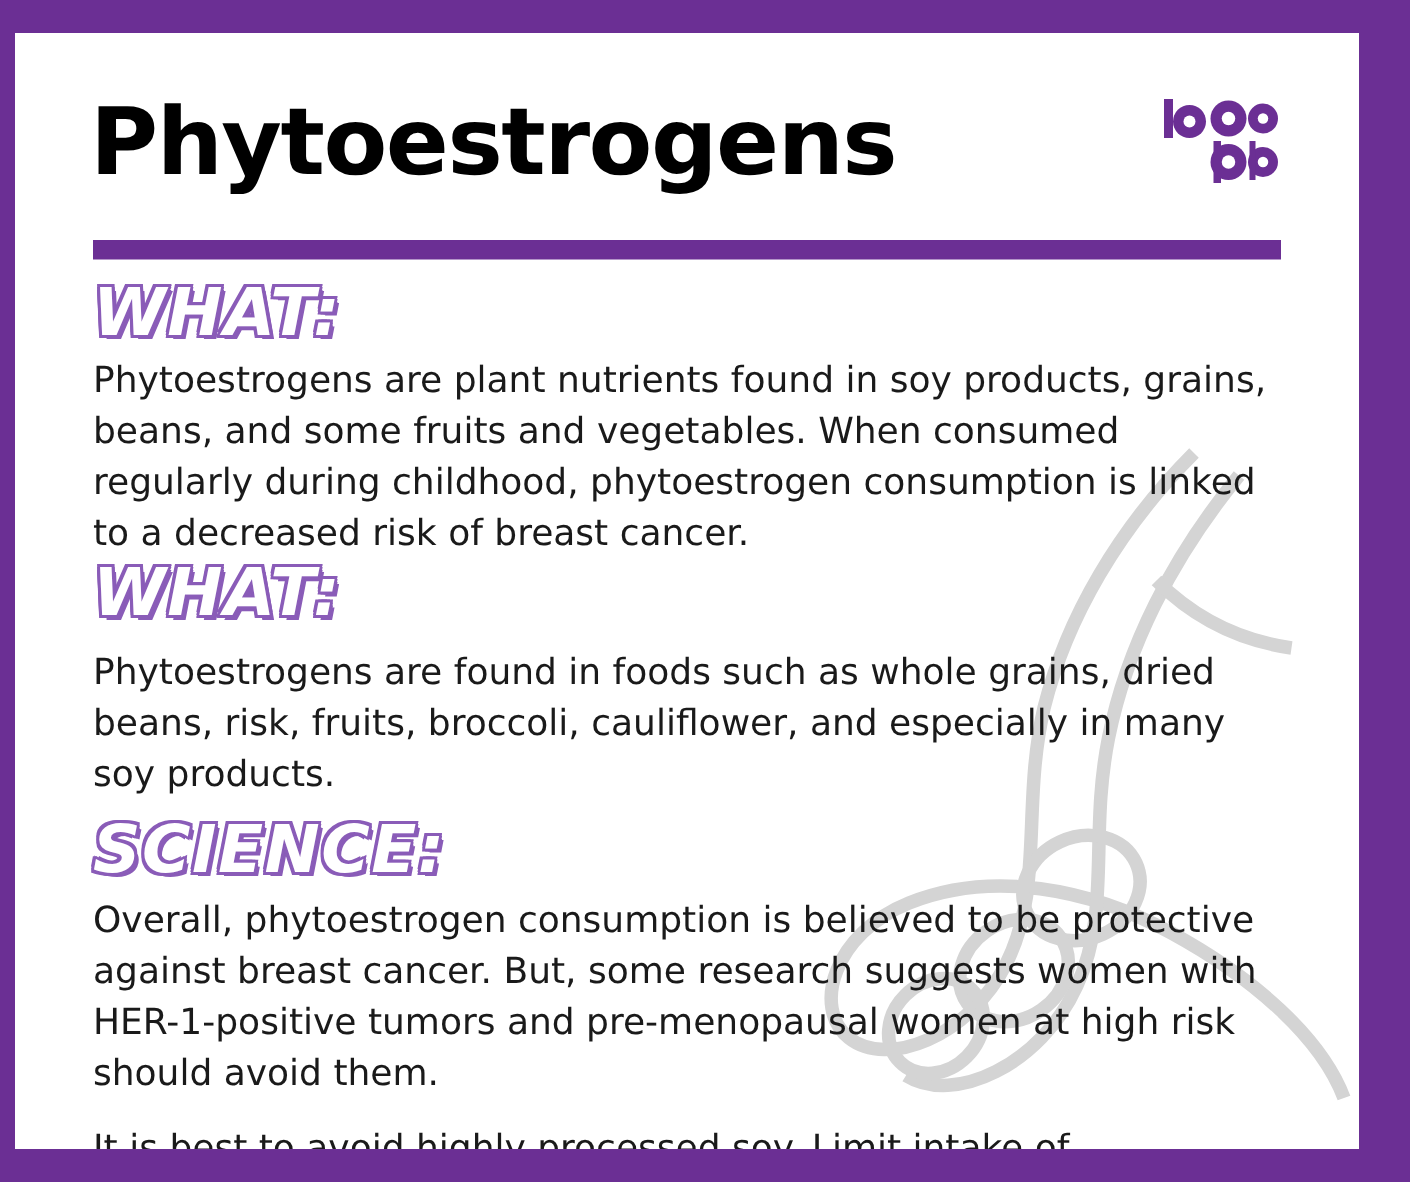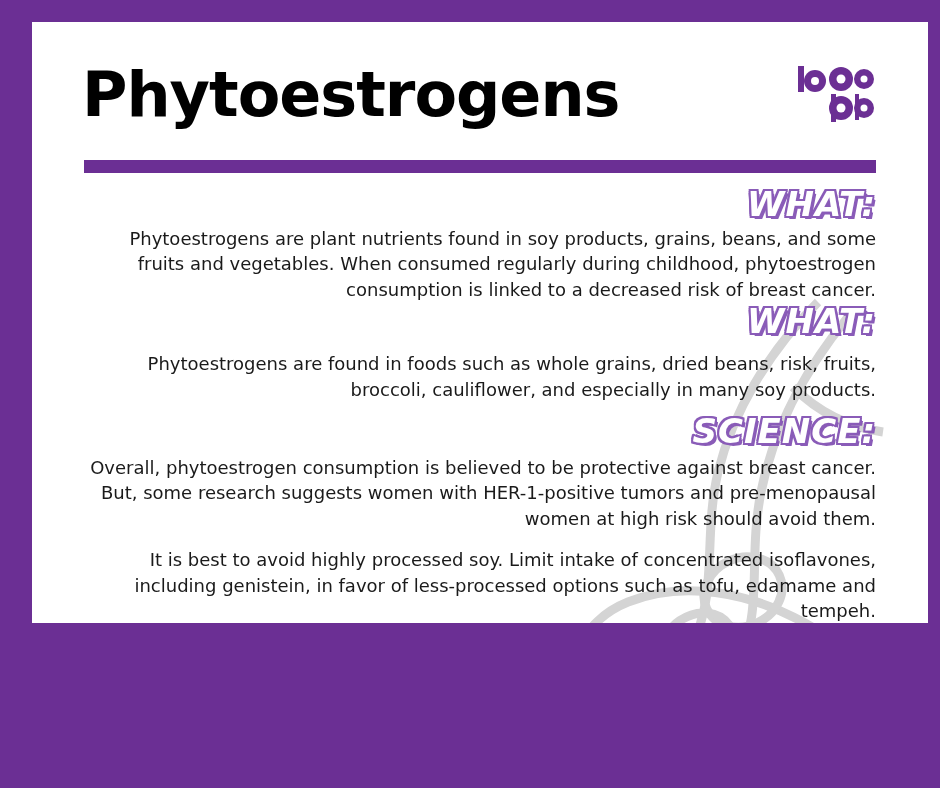--- a/index.html
+++ b/index.html
@@ -8,27 +8,26 @@
   }
   body {
     width: 940px;
     height: 788px;
     background: #6b2f94;
     font-family: "Liberation Sans", sans-serif;
     overflow: hidden;
   }
   .card {
     position: absolute;
-    left: 32px;
+    left: 10px;
     top: 22px;
     width: 896px;
-    height: 601px;
+    height: 744px;
     background: #ffffff;
     overflow: hidden;
-    text-align: right;
   }
   
   .watermark {
     position: absolute;
     right: -10px;
     top: 270px;
     width: 420px;
     height: 470px;
     pointer-events: none;
     opacity: 1;
@@ -66,35 +65,35 @@
     background: #6b2f94;
     margin: 10px 22px 14px 22px;
   }
   .section {
     padding: 0 22px;
   }
   .heading {
     font-family: "DejaVu Sans", sans-serif;
     font-weight: bold;
     font-style: italic;
-    font-size: 34px;
+    font-size: 44px;
     line-height: 1.02;
     color: #ffffff;
     letter-spacing: 1px;
     margin: 0 0 2px 0;
     -webkit-text-stroke: 3px #8a5cb8;
     paint-order: stroke fill;
     text-shadow:
       -2px 0 #8a5cb8, 2px 0 #8a5cb8, 0 -2px #8a5cb8, 0 2px #8a5cb8,
       -2px -2px #8a5cb8, 2px -2px #8a5cb8, -2px 2px #8a5cb8, 2px 2px #8a5cb8,
       3px 3px 0 #8a5cb8;
   }
   .body-text {
     font-family: "DejaVu Sans", sans-serif;
-    font-size: 18px;
+    font-size: 24px;
     line-height: 1.42;
     color: #1a1a1a;
     margin: 0;
   }
   .sec-what .heading { margin-bottom: 4px; }
   .sec-what .body-text { margin-bottom: 2px; }
   .sec-found .heading { margin-top: 2px; }
   .sec-found .body-text { margin-top: 12px; }
   .sec-science { margin-top: 12px; }
   .sec-science .body-text { margin-top: 6px; }

